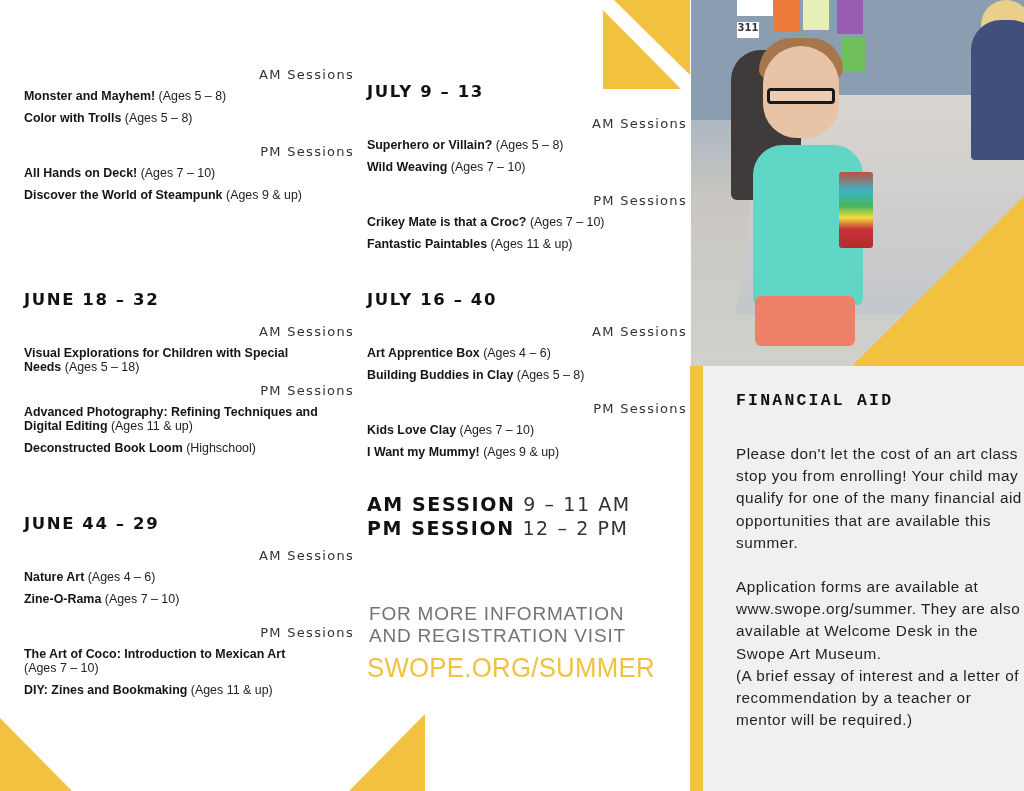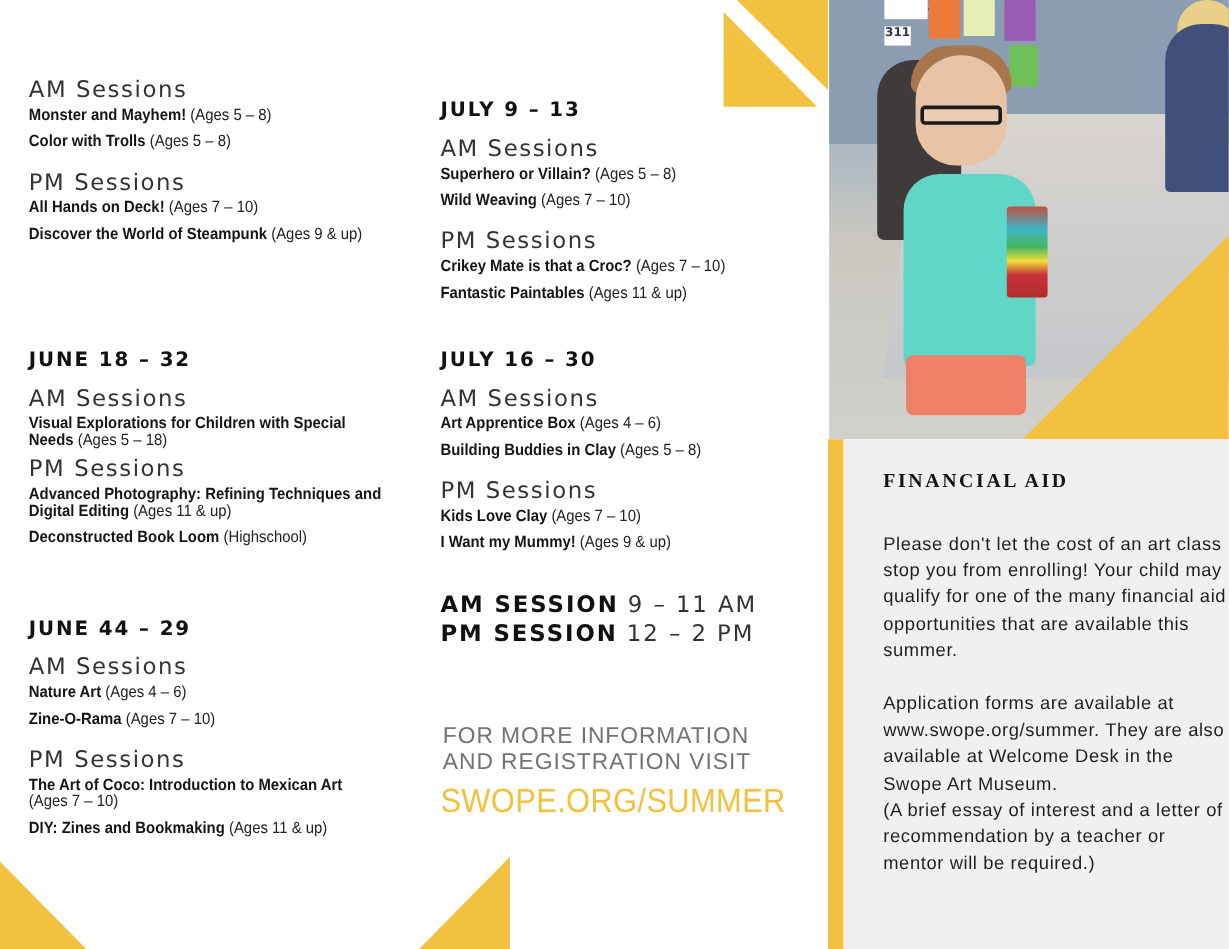--- a/index.html
+++ b/index.html
@@ -17,25 +17,26 @@
       font-family: "DejaVu Sans", sans-serif;
       font-weight: bold;
       font-size: 16.5px;
       letter-spacing: 1.6px;
       color: #111;
       line-height: 20px;
       margin-bottom: 13px;
     }
     .session-label {
       font-family: "DejaVu Sans", sans-serif;
-      font-size: 19px;
+      font-size: 13px;
       letter-spacing: 1.3px;
       color: #333;
       line-height: 18px;
       margin-bottom: 5px;
+      text-align: right;
     }
     .class-item {
       font-family: "Liberation Sans", sans-serif;
       font-size: 13.5px;
       line-height: 14px;
       color: #151515;
       margin-bottom: 8px;
       transform: scaleX(0.92);
       transform-origin: left top;
       width: 108%;
@@ -91,21 +92,21 @@
       background: linear-gradient(180deg,#c0503f 0%,#3cb4c8 25%,#49b65c 45%,#f2dd3a 60%,#c8333a 75%,#b22b2b 100%); }
     .photo .adult { position: absolute; left: 280px; top: 20px; width: 70px; height: 140px; border-radius: 30px 30px 4px 4px; background: #40507a; }
     .photo .adult-head { position: absolute; left: 290px; top: 0px; width: 50px; height: 50px; border-radius: 25px; background: #e9cf8a; }
     .photo .other-child { position: absolute; left: 40px; top: 50px; width: 70px; height: 150px; border-radius: 30px 30px 6px 6px; background: #3f3b3a; }
     .photo .sign { position: absolute; background: #fff; color: #334; font-family: "DejaVu Sans", sans-serif; font-weight: bold; font-size: 10px; text-align: center; }
 
     .side-strip { position: absolute; left: 690px; top: 366px; width: 13px; height: 425px; background: #f2c13f; }
     .aid-panel { position: absolute; left: 703px; top: 366px; width: 321px; height: 425px; background: #f0f0f0; }
     .aid-title {
       position: absolute; left: 736px; top: 391px;
-      font-family: Liberation Serif, serif;
+      font-family: Liberation Mono, monospace;
       font-weight: bold;
       font-size: 16.5px;
       letter-spacing: 2.2px;
       line-height: 19px;
       color: #111;
       width: 250px;
     }
     .aid-body {
       position: absolute; left: 736px; top: 443px; width: 290px;
       font-family: "Liberation Sans", sans-serif;
@@ -165,21 +166,21 @@
     <div class="session-label">AM Sessions</div>
     <div class="class-item"><span class="name">Superhero or Villain?</span> <span class="ages">(Ages 5 – 8)</span></div>
     <div class="class-item"><span class="name">Wild Weaving</span> <span class="ages">(Ages 7 – 10)</span></div>
     <div class="gap"></div>
     <div class="session-label">PM Sessions</div>
     <div class="class-item"><span class="name">Crikey Mate is that a Croc?</span> <span class="ages">(Ages 7 – 10)</span></div>
     <div class="class-item"><span class="name">Fantastic Paintables</span> <span class="ages">(Ages 11 &amp; up)</span></div>
   </div>
 
   <div class="week" style="top:224px;">
-    <div class="week-title">JULY 16 – 30</div>
+    <div class="week-title">JULY 16 – 40</div>
     <div class="session-label">AM Sessions</div>
     <div class="class-item"><span class="name">Art Apprentice Box</span> <span class="ages">(Ages 4 – 6)</span></div>
     <div class="class-item"><span class="name">Building Buddies in Clay</span> <span class="ages">(Ages 5 – 8)</span></div>
     <div class="gap"></div>
     <div class="session-label">PM Sessions</div>
     <div class="class-item"><span class="name">Kids Love Clay</span> <span class="ages">(Ages 7 – 10)</span></div>
     <div class="class-item"><span class="name">I Want my Mummy!</span> <span class="ages">(Ages 9 &amp; up)</span></div>
   </div>
 </div>
 

